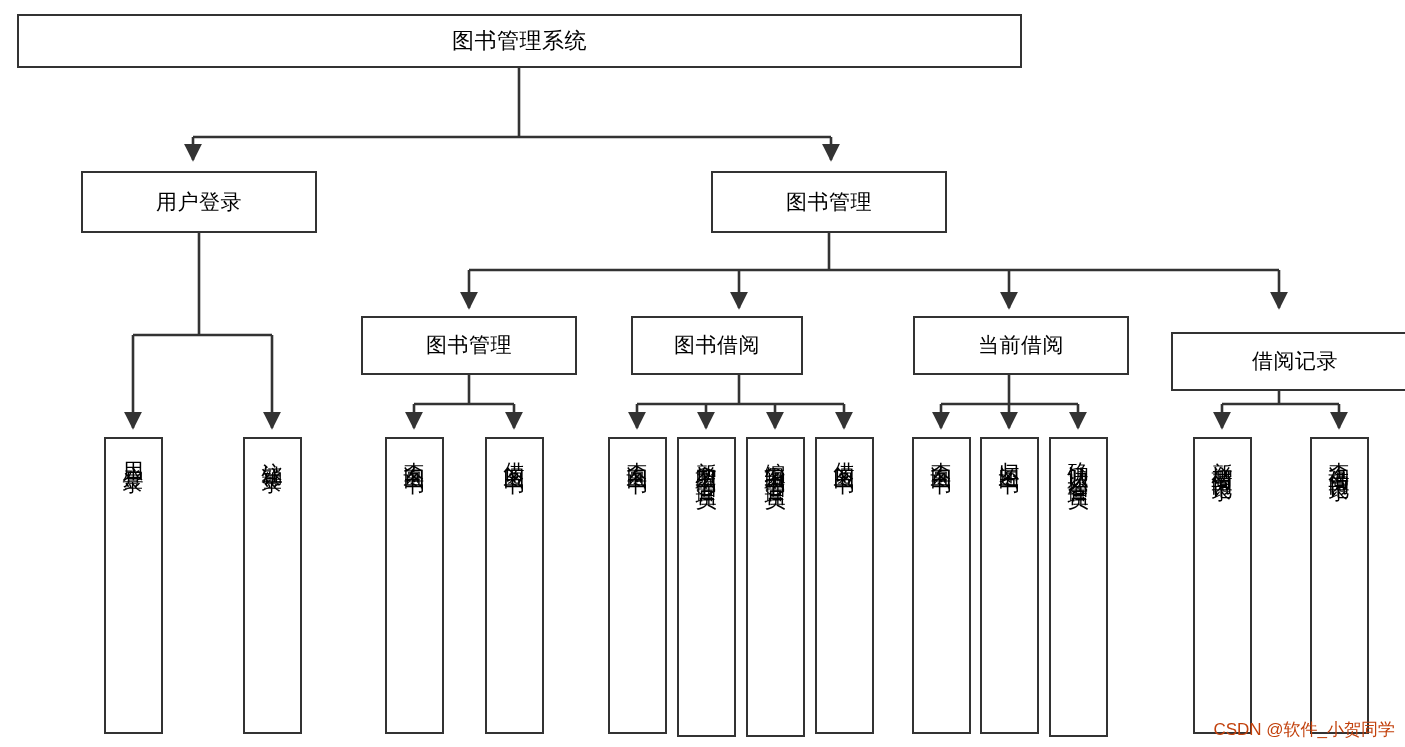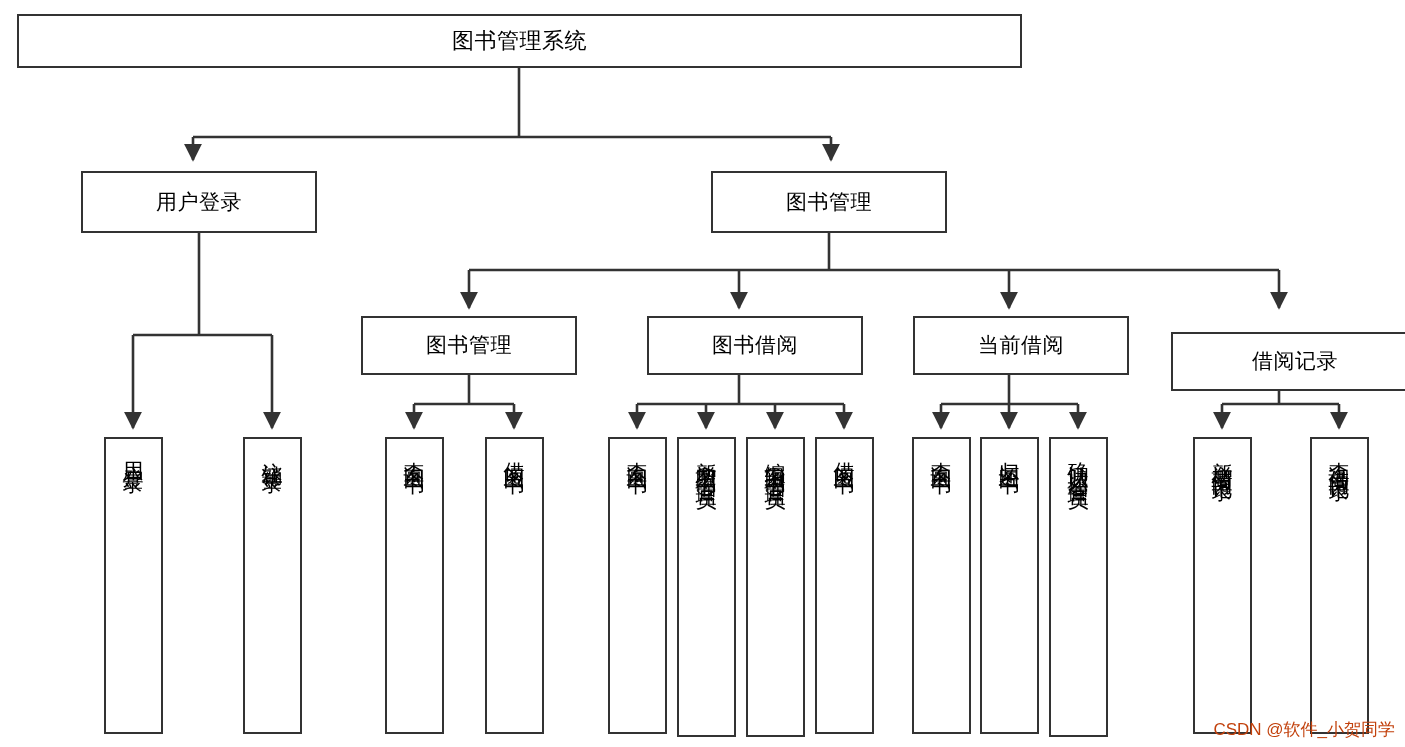--- a/index.html
+++ b/index.html
@@ -139,21 +139,21 @@
   </div>
 
   <div class="node horizontal" style="left:711px; top:171px; width:236px; height:62px;">
     <span class="node-label">图书管理</span>
   </div>
 
   <div class="node horizontal" style="left:361px; top:316px; width:216px; height:59px;">
     <span class="node-label">图书管理</span>
   </div>
 
-  <div class="node horizontal" style="left:631px; top:316px; width:216px; height:59px;margin-left:16px;">
+  <div class="node horizontal" style="left:631px; top:316px; width:172px; height:59px;">
     <span class="node-label">图书借阅</span>
   </div>
 
   <div class="node horizontal" style="left:901px; top:316px; width:216px; height:59px;margin-left:12px;">
     <span class="node-label">当前借阅</span>
   </div>
 
   <div class="node horizontal" style="left:1171px; top:332px; width:248px; height:59px;">
     <span class="node-label">借阅记录</span>
   </div>

